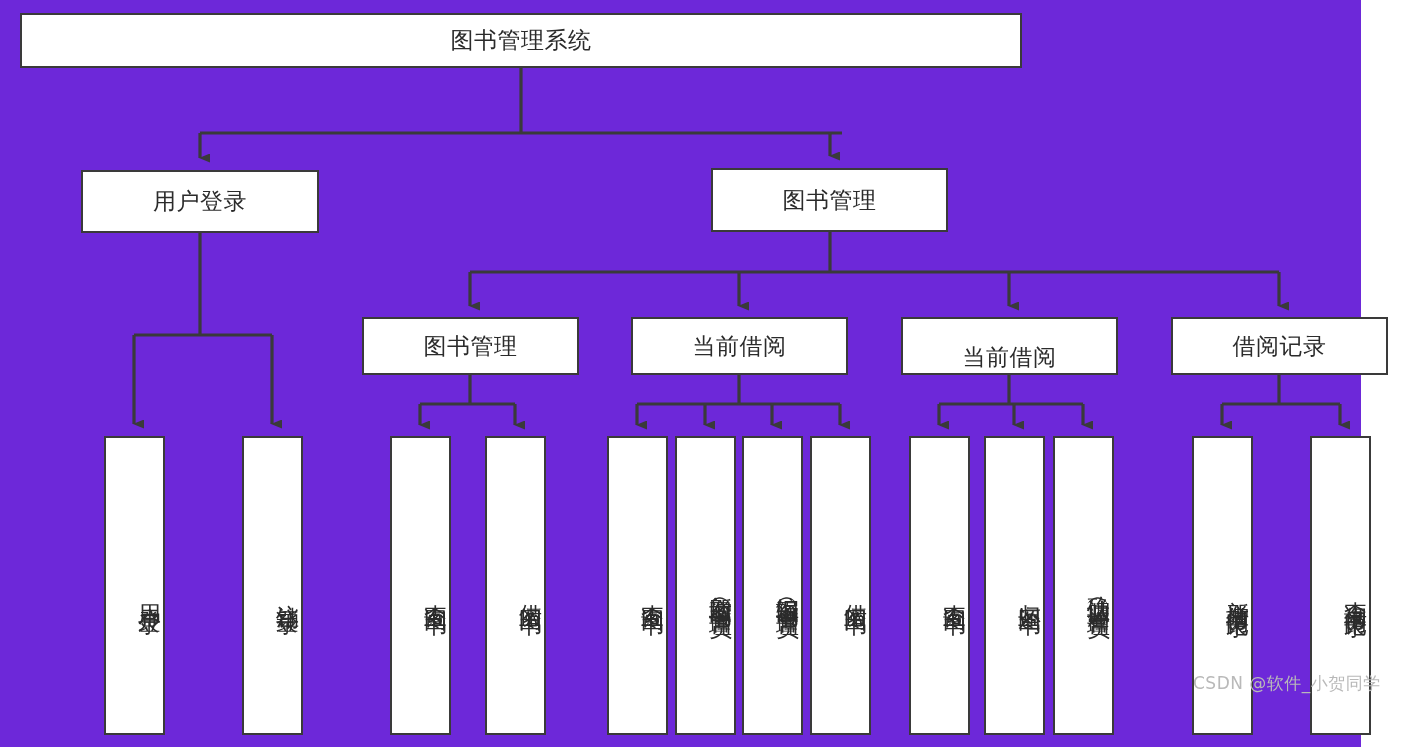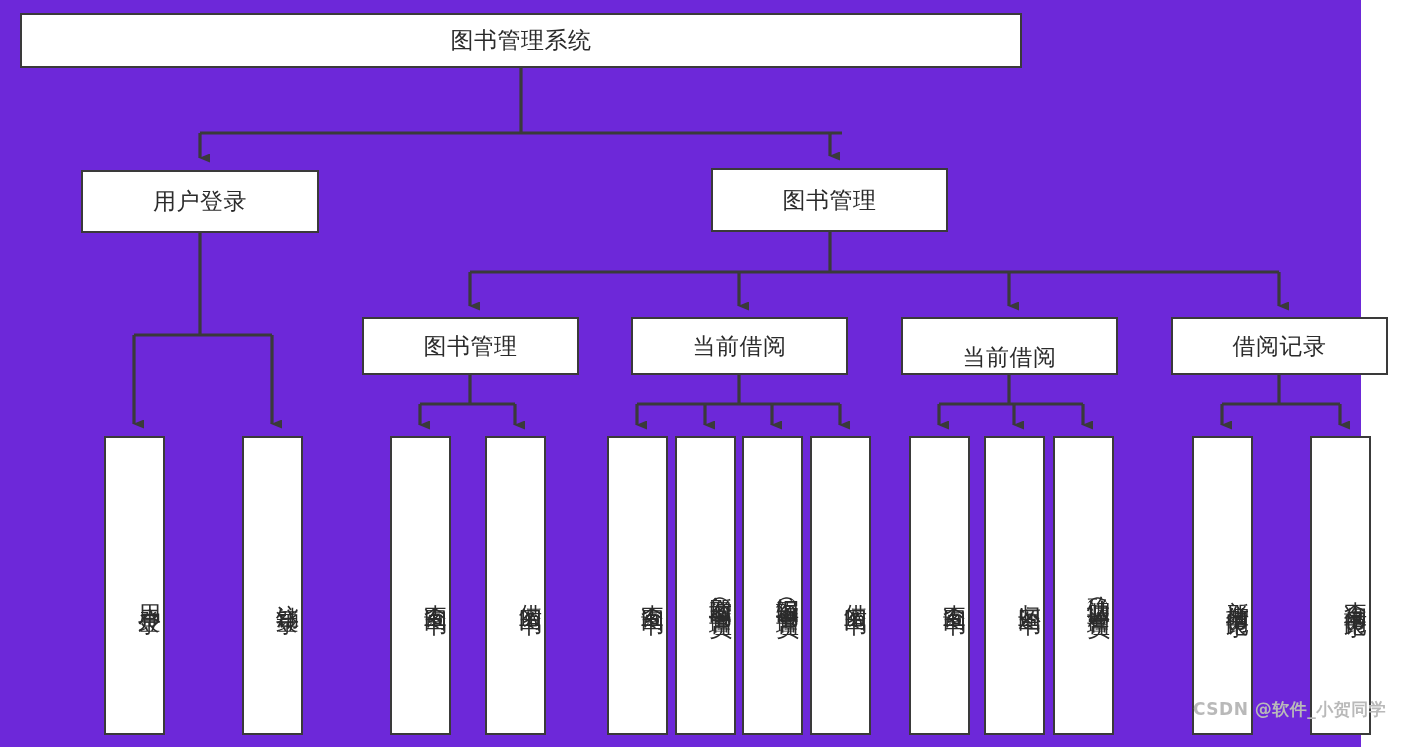--- a/index.html
+++ b/index.html
@@ -53,26 +53,25 @@
     justify-content: center;
     white-space: nowrap;
   }
   .node.vertical > span {
     writing-mode: vertical-rl;
     text-orientation: upright;
   }
   #watermark {
     position: absolute;
     left: 1193px;
-    top: 698px;
+    top: 672px;
     font-size: 17px;
     color: #b9b9b9;
     white-space: nowrap;
     letter-spacing: 0.5px;
-    font-weight: bold;
   }
 </style>
 </head>
 <body>
 
 <div id="diagram-root">
 
   <svg class="edges" viewBox="0 0 1405 747" xmlns="http://www.w3.org/2000/svg">
     <defs>
       <marker id="arrowhead" markerWidth="9" markerHeight="11" refX="4.5" refY="10" orient="auto" markerUnits="userSpaceOnUse">

